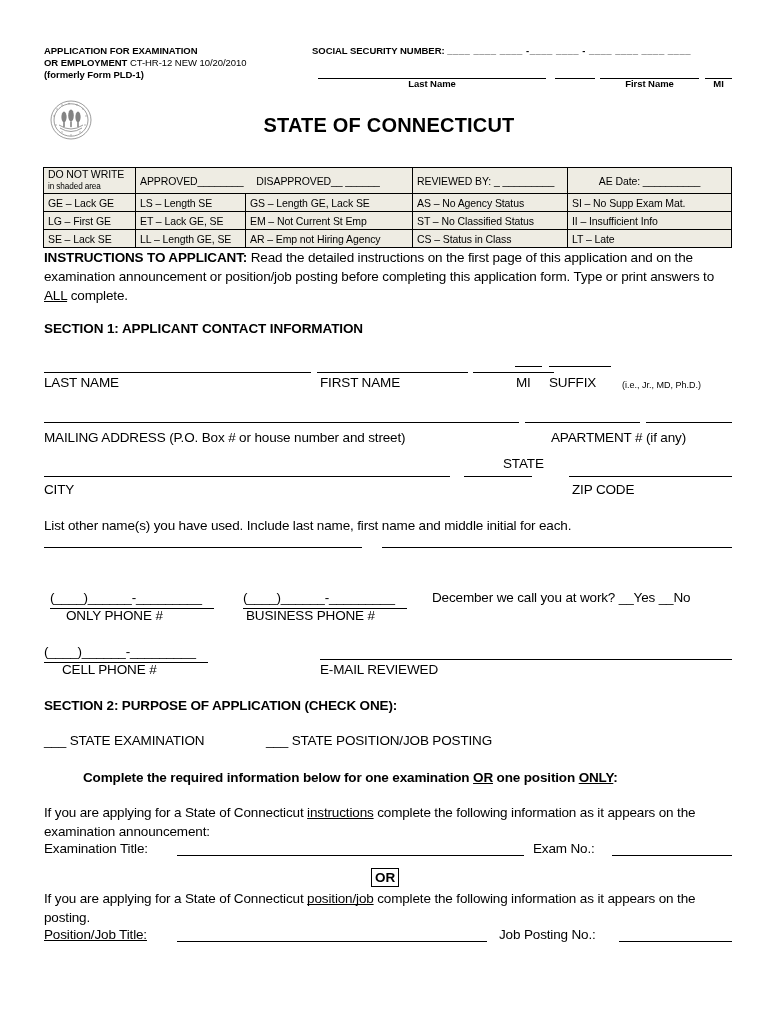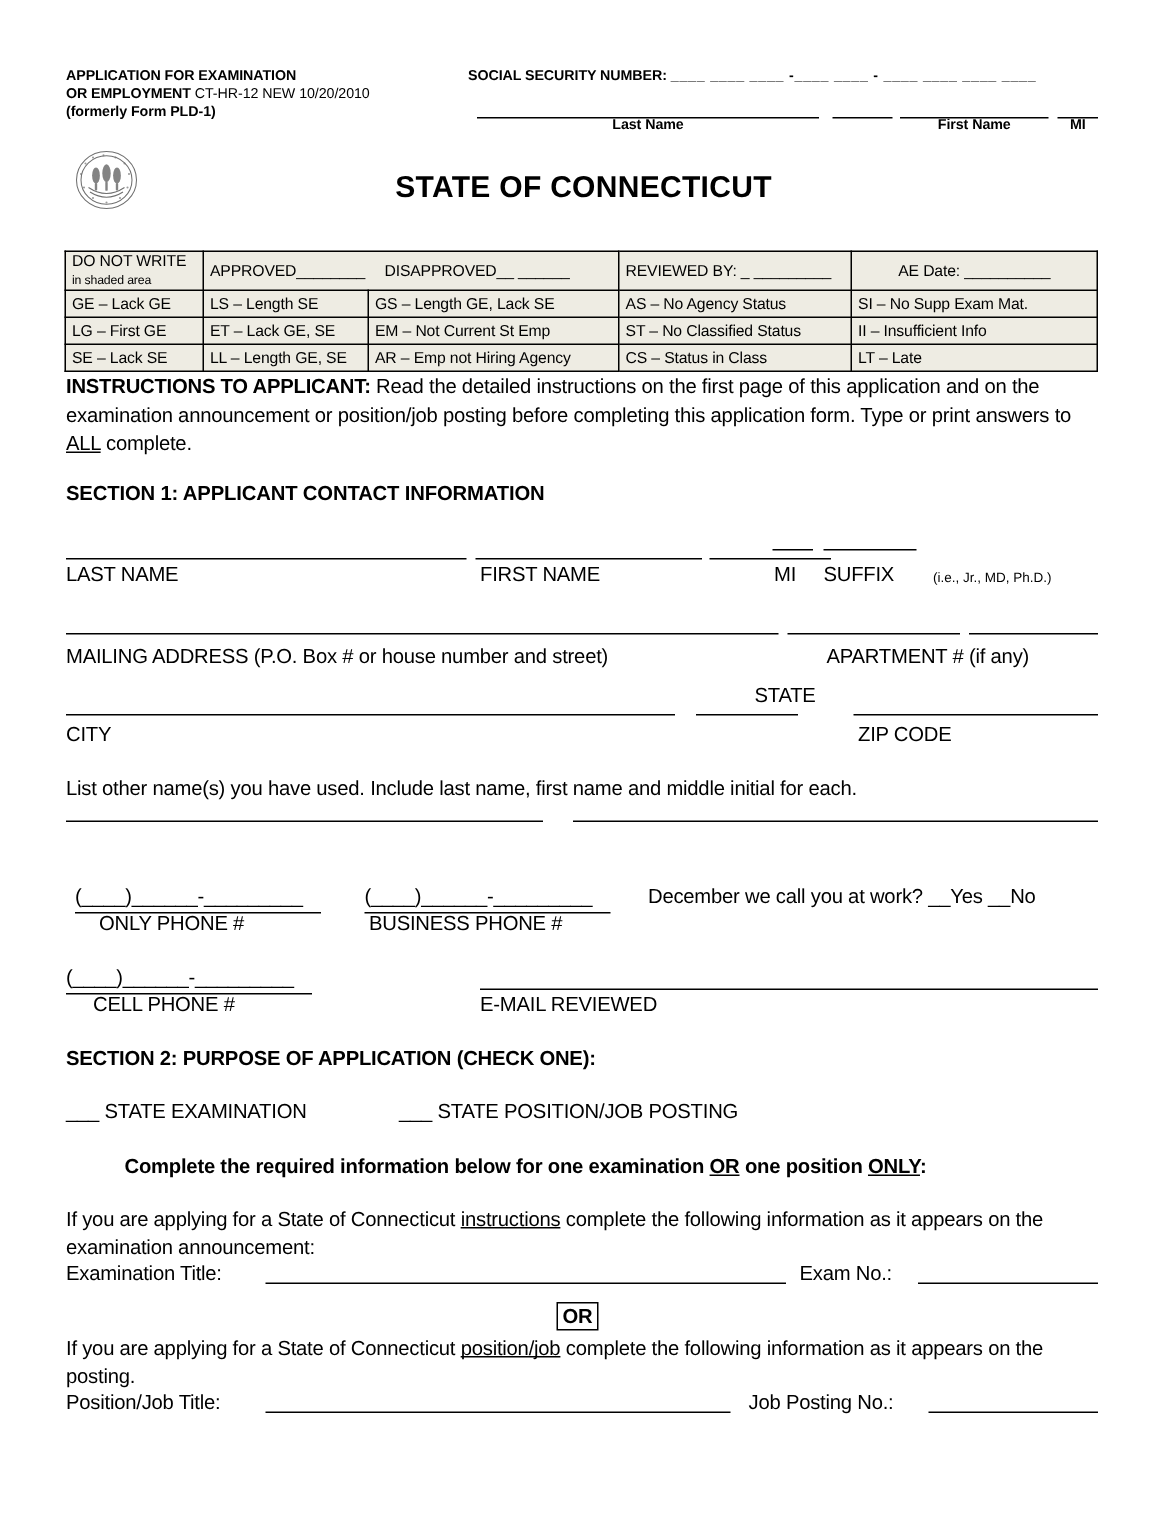--- a/index.html
+++ b/index.html
@@ -369,18 +369,18 @@
   <span class="cap" style="left:44px; top:841px;">Examination Title:</span>
   <div class="ln" style="left:177px; top:855px; width:347px;"></div>
   <span class="cap" style="left:533px; top:841px;">Exam No.:</span>
   <div class="ln" style="left:612px; top:855px; width:120px;"></div>
 
   <div class="orbox" style="left:371px; top:868px;">OR</div>
 
   <div class="para" style="left:44px; top:889px; width:686px;">
     <span>If you are applying for a State of Connecticut </span><span class="u">position/job</span><span> complete the following information as it appears on the posting.</span>
   </div>
-  <span class="cap" style="left:44px; top:927px;">Position/Job Title:</span>
+  <span class="cap" style="left:44px; top:927px;text-decoration:underline;">Position/Job Title:</span>
   <div class="ln" style="left:177px; top:941px; width:310px;"></div>
   <span class="cap" style="left:499px; top:927px;">Job Posting No.:</span>
   <div class="ln" style="left:619px; top:941px; width:113px;"></div>
 
 </div>
 
 </body></html>

